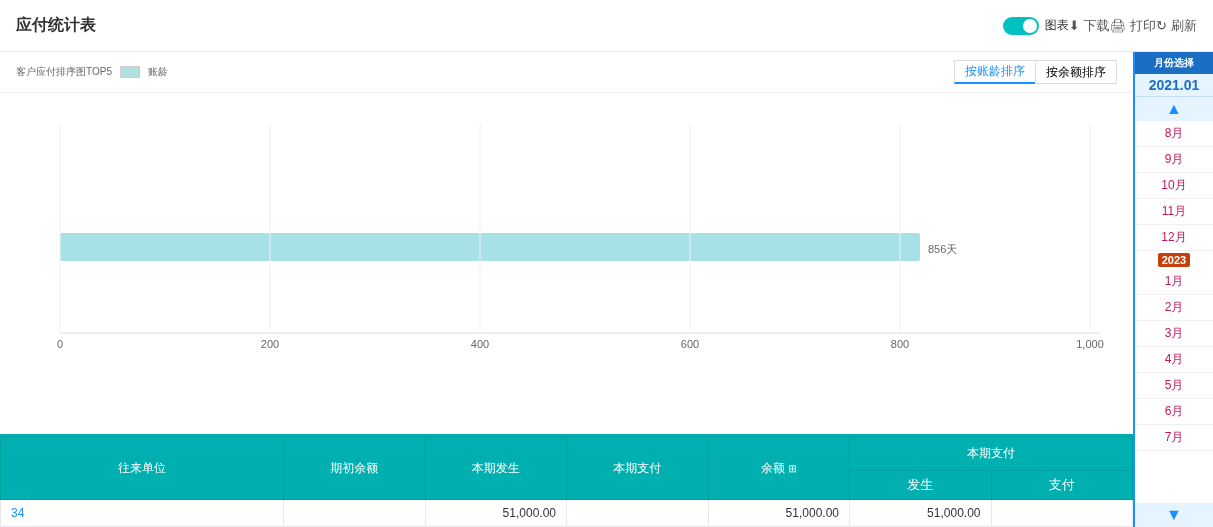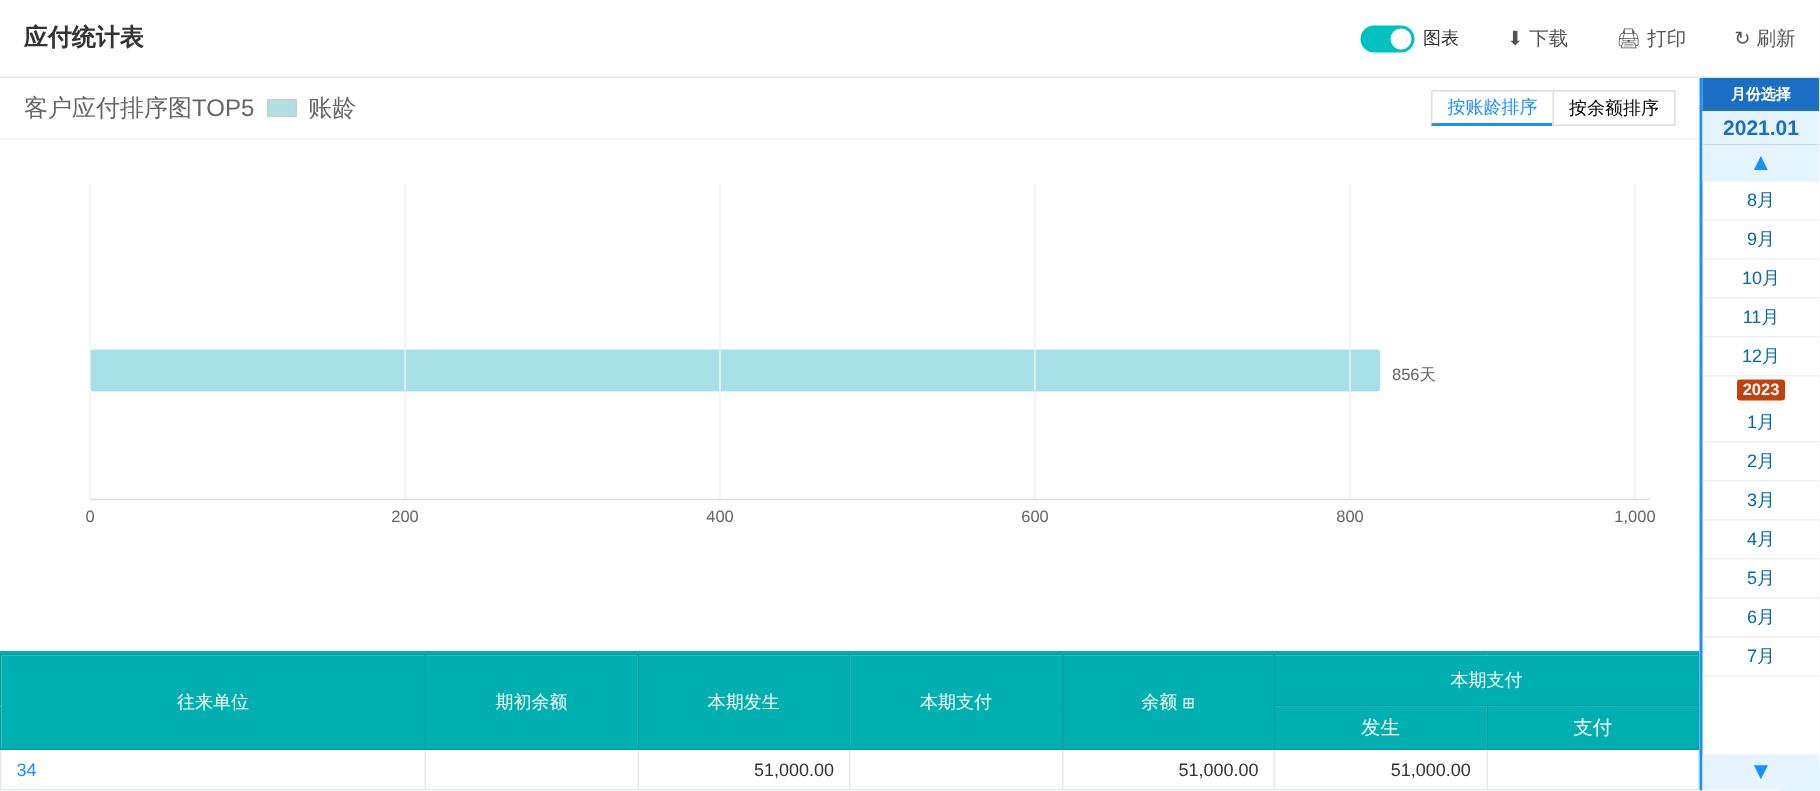--- a/index.html
+++ b/index.html
@@ -3,37 +3,37 @@
   <meta charset="utf-8">
   <style>
     * { box-sizing: border-box; margin: 0; padding: 0; }
     body { font-family: 'Microsoft YaHei', Arial, sans-serif; font-size: 12px; background: #f0f2f5; color: #333; }
 
     .app-container { width: 1213px; height: 527px; display: flex; flex-direction: column; background: #fff; }
 
     
     .header { display: flex; align-items: center; justify-content: space-between; padding: 8px 16px; background: #fff; border-bottom: 1px solid #e8e8e8; height: 52px; }
     .header-title { font-size: 16px; font-weight: bold; color: #333; }
-    .header-actions { display: flex; align-items: center; gap: 32px; }
+    .header-actions { display: flex; align-items: center; gap: 0; }
     .header-action-item { display: flex; align-items: center; gap: 4px; cursor: pointer; color: #555; font-size: 13px; }
 
     
     .toggle-wrap { display: flex; align-items: center; gap: 6px; }
     .toggle { width: 36px; height: 18px; background: #00c0c0; border-radius: 9px; position: relative; cursor: pointer; }
     .toggle::after { content: ''; position: absolute; width: 14px; height: 14px; background: #fff; border-radius: 50%; top: 2px; right: 2px; }
 
     
     .main-content { display: flex; flex: 1; overflow: hidden; }
 
     
     .chart-area { flex: 1; display: flex; flex-direction: column; border-right: 1px solid #e8e8e8; }
 
     
     .chart-header { display: flex; align-items: center; justify-content: space-between; padding: 8px 16px; border-bottom: 1px solid #f0f0f0; }
-    .chart-legend { display: flex; align-items: center; gap: 8px; font-size: 16px; color: #666; }
+    .chart-legend { display: flex; align-items: center; gap: 8px; font-size: 10px; color: #666; }
     .legend-color-box { width: 20px; height: 12px; background: #b0e0e0; border: 1px solid #ccc; }
     .sort-buttons { display: flex; gap: 0; }
     .sort-btn { padding: 2px 10px; font-size: 12px; color: #000000; border: 1px solid #ddd; background: #fff; cursor: pointer; }
     .sort-btn:first-child { border-right: none; text-align: center; }
     .sort-btn.active { color: #1890ff; border-bottom: 2px solid #1890ff; }
     .table-container { width: 100%; border-collapse: collapse; }
     .table-header-row { background: #00b0b0; color: #fff; }
     .table-header-row th { padding: 8px 10px; text-align: center; font-weight: normal; font-size: 12px; border: 1px solid #00a0a0; }
     .table-sub-header { background: #00b0b0; color: #fff; }
     .table-sub-header th { padding: 5px 10px; text-align: center; font-weight: normal; font-size: 13px; border: 1px solid #00a0a0; }
@@ -44,21 +44,21 @@
     .col-opening { width: 100px; }
     .col-occur { width: 100px; }
     .col-pay { width: 100px; }
     .col-balance { width: 100px; }
     .col-year-occur { width: 100px; }
     .col-year-pay { width: 100px; }
 
     
     .right-sidebar { width: 80px; background: #fff; border-left: 2px solid #1890ff; display: flex; flex-direction: column; }
     .sidebar-nav-btn { background: #e6f7ff; border: none; padding: 3px 0; cursor: pointer; font-size: 14px; color: #1890ff; text-align: center; }
-    .sidebar-month { padding: 4px 8px; font-size: 12px; color: #0369a1; text-align: center; cursor: pointer; border-bottom: 1px solid #f0f0f0; }
+    .sidebar-month { padding: 4px 8px; font-size: 12px; color: #be185d; text-align: center; cursor: pointer; border-bottom: 1px solid #f0f0f0; }
     .sidebar-month-list { flex: 1; overflow-y: auto; }
 
     
     .bottom-table-section { border-top: 2px solid #00b0b0; }
   </style>
 </head>
 <body>
 
 <div class="app-container">
 

